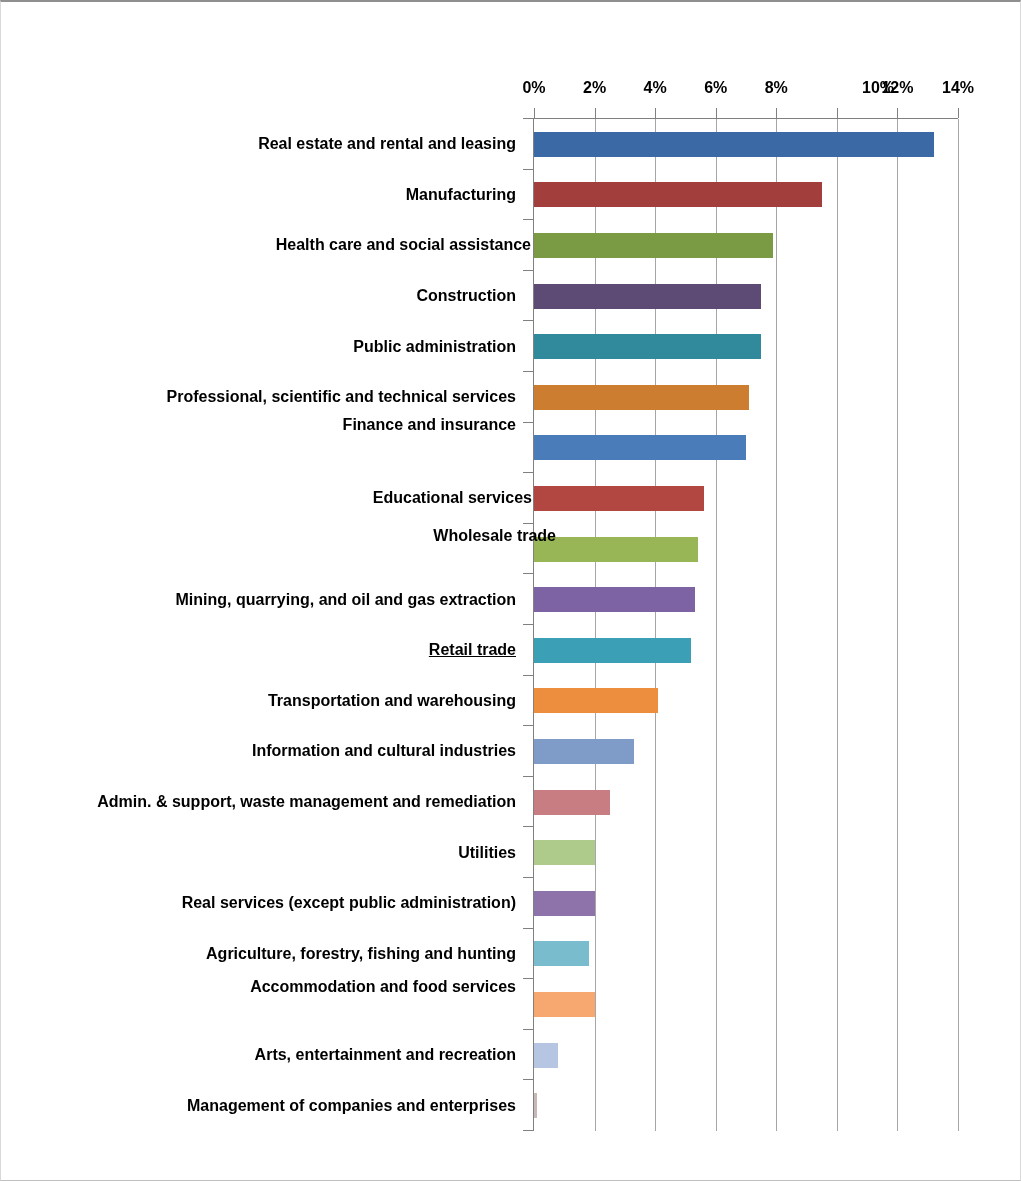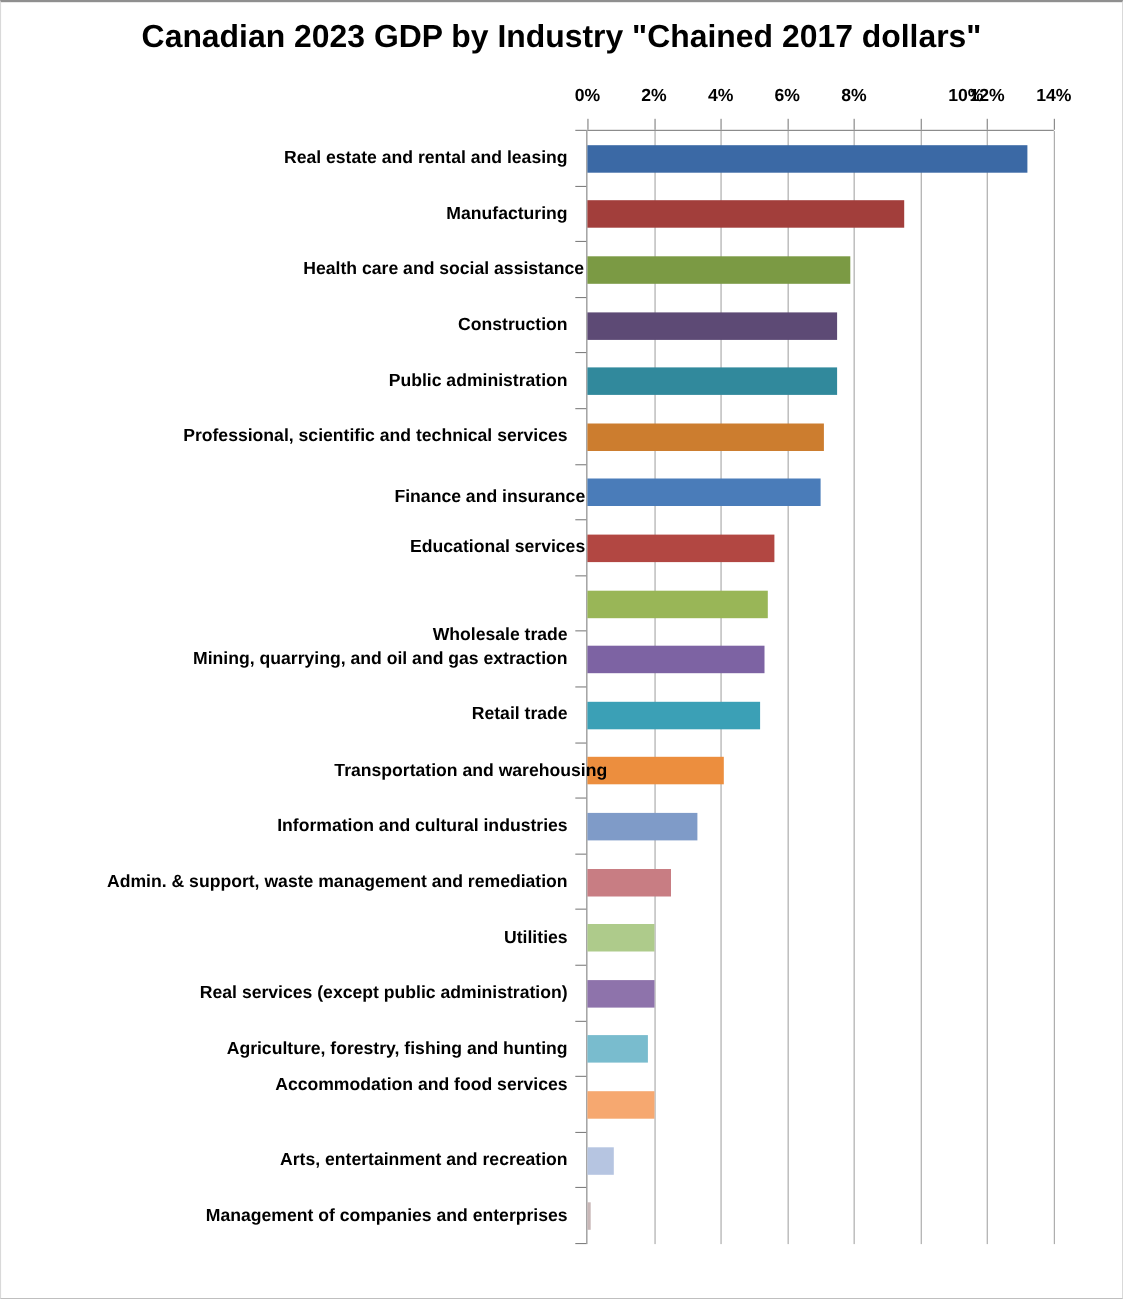--- a/index.html
+++ b/index.html
@@ -59,21 +59,20 @@
     white-space:nowrap;
   }
   .bar{
     position:absolute;left:0;
   }
 </style>
 </head>
 <body>
 
 <div id="canvas">
-  <div class="chart-title">Canadian 2023 GDP by Industry "Chained 2017 dollars"</div>
 
   <div id="plot">
     <div class="axis-top"></div>
     <div class="axis-left"></div>
 
   <div class="top-tick" style="left: 0px; border-left-color: rgb(128, 128, 128);"></div>
       <div class="x-tick-label" style="left: 0px;">0%</div>
       <div class="gridline" style="left: 60.5714px; border-left-color: rgb(166, 166, 166);"></div>
       <div class="top-tick" style="left: 60.5714px; border-left-color: rgb(128, 128, 128);"></div>
       <div class="x-tick-label" style="left: 60.5714px;">2%</div>
@@ -139,26 +138,26 @@
     </div>
 
   <div id="labels">
 
   <div class="cat-label" style="top: 117px; height: 50.6px;">Real estate and rental and leasing</div>
       <div class="cat-label" style="top: 167.6px; height: 50.6px;">Manufacturing</div>
       <div class="cat-label" style="top: 218.2px; height: 50.6px; margin-left: 15px;">Health care and social assistance</div>
       <div class="cat-label" style="top: 268.8px; height: 50.6px;">Construction</div>
       <div class="cat-label" style="top: 319.4px; height: 50.6px;">Public administration</div>
       <div class="cat-label" style="top: 370px; height: 50.6px;">Professional, scientific and technical services</div>
-      <div class="cat-label" style="top: 425px; height: 50.6px; margin-left: 16px;">Finance and insurance</div>
+      <div class="cat-label" style="top: 398px; height: 50.6px;">Finance and insurance</div>
       <div class="cat-label" style="top: 471.2px; height: 50.6px; margin-left: 16px;">Educational services</div>
-      <div class="cat-label" style="top: 551px; height: 50.6px;">Wholesale trade</div>
+      <div class="cat-label" style="top: 509px; height: 50.6px; padding-left: 40px;">Wholesale trade</div>
       <div class="cat-label" style="top: 572.4px; height: 50.6px;">Mining, quarrying, and oil and gas extraction</div>
-      <div class="cat-label" style="top: 623px; height: 50.6px;">Retail trade</div>
-      <div class="cat-label" style="top: 673.6px; height: 50.6px; padding-left: 36px;">Transportation and warehousing</div>
+      <div class="cat-label" style="top: 623px; height: 50.6px; text-decoration: underline;">Retail trade</div>
+      <div class="cat-label" style="top: 673.6px; height: 50.6px;">Transportation and warehousing</div>
       <div class="cat-label" style="top: 724.2px; height: 50.6px;">Information and cultural industries</div>
       <div class="cat-label" style="top: 774.8px; height: 50.6px; text-align: center;">Admin. &amp; support, waste management and remediation</div>
       <div class="cat-label" style="top: 825.4px; height: 50.6px;">Utilities</div>
       <div class="cat-label" style="top: 876px; height: 50.6px;">Real services (except public administration)</div>
       <div class="cat-label" style="top: 926.6px; height: 50.6px;">Agriculture, forestry, fishing and hunting</div>
       <div class="cat-label" style="top: 960px; height: 50.6px;">Accommodation and food services</div>
       <div class="cat-label" style="top: 1027.8px; height: 50.6px;">Arts, entertainment and recreation</div>
       <div class="cat-label" style="top: 1078.4px; height: 50.6px;">Management of companies and enterprises</div>
     </div>
 </div>

